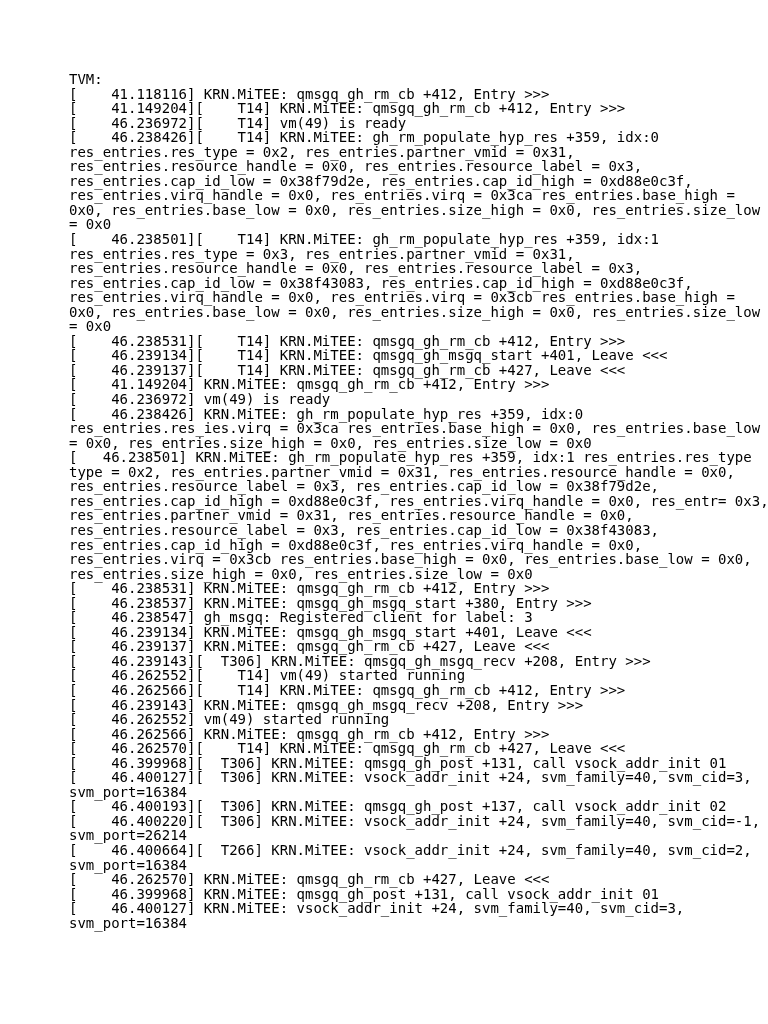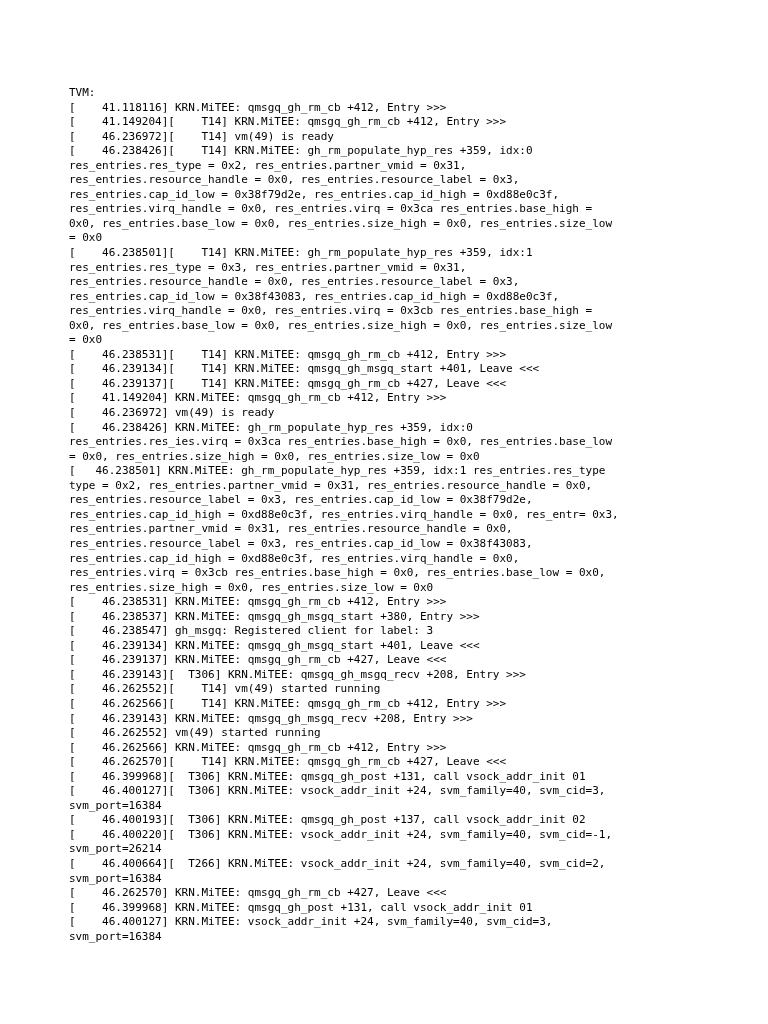--- a/index.html
+++ b/index.html
@@ -17,24 +17,24 @@
   #page {
     position: relative;
     width: 768px;
     height: 1024px;
     background: #ffffff;
     box-sizing: border-box;
   }
   #log {
     position: absolute;
     left: 69px;
-    top: 86px;
+    top: 72px;
     width: 640px;
     font-family: "DejaVu Sans Mono", "Liberation Mono", monospace;
-    font-size: 11px;
+    font-size: 14px;
     line-height: 14.55px;
     color: #000000;
     white-space: pre;
     letter-spacing: 0px;
     -webkit-font-smoothing: none;
     font-kerning: none;
     font-variant-ligatures: none;
   }
   .logline {
     white-space: pre;

